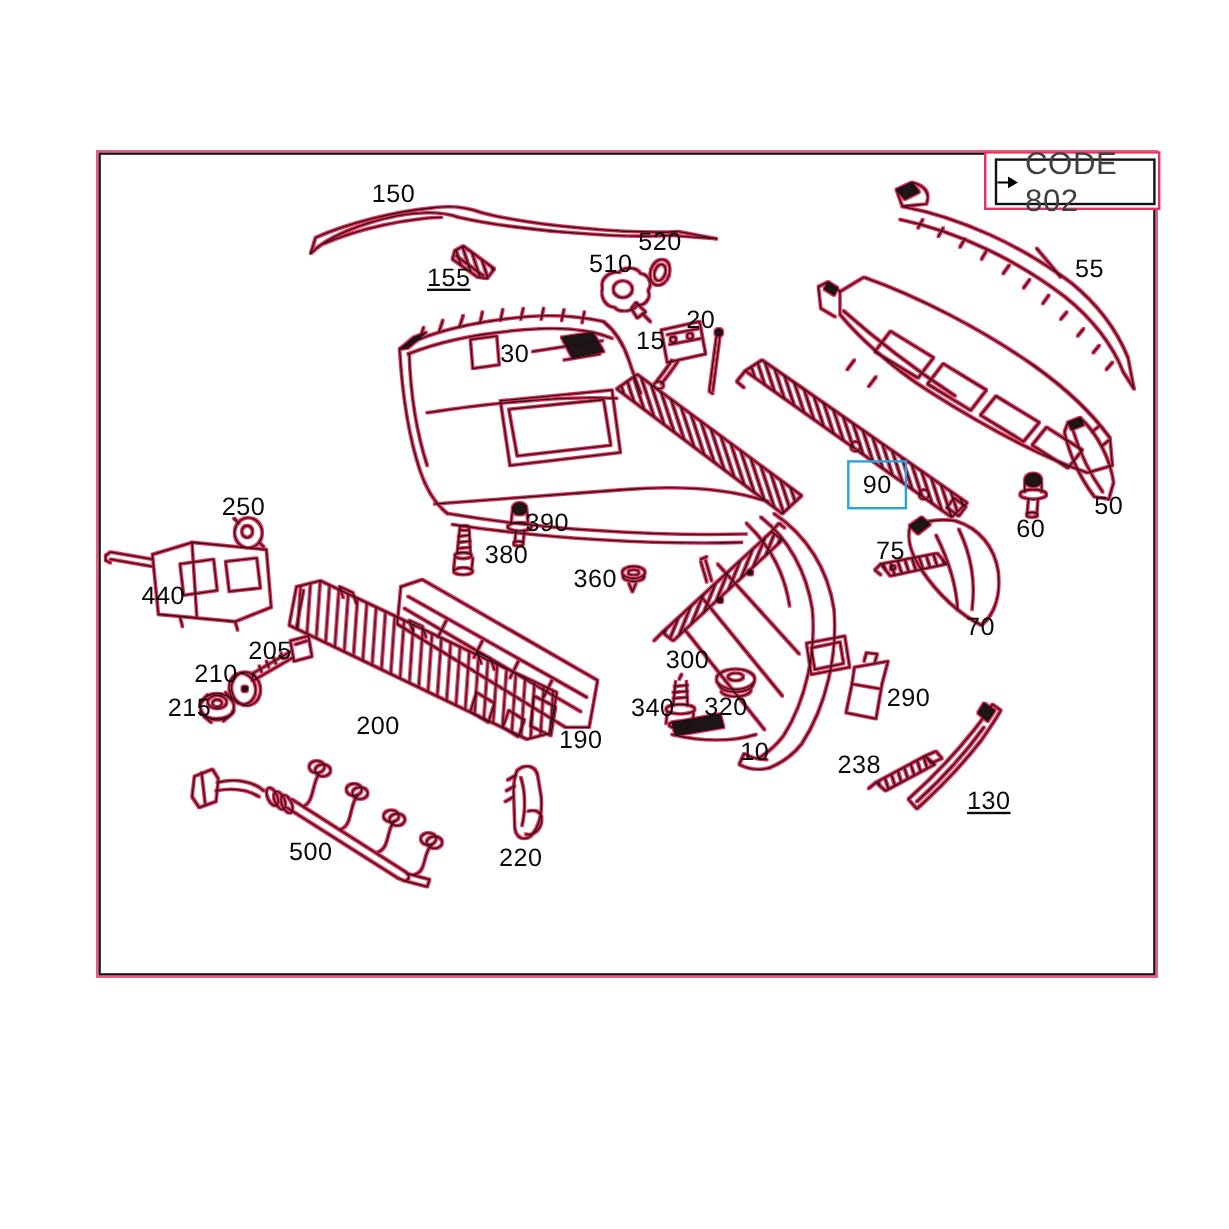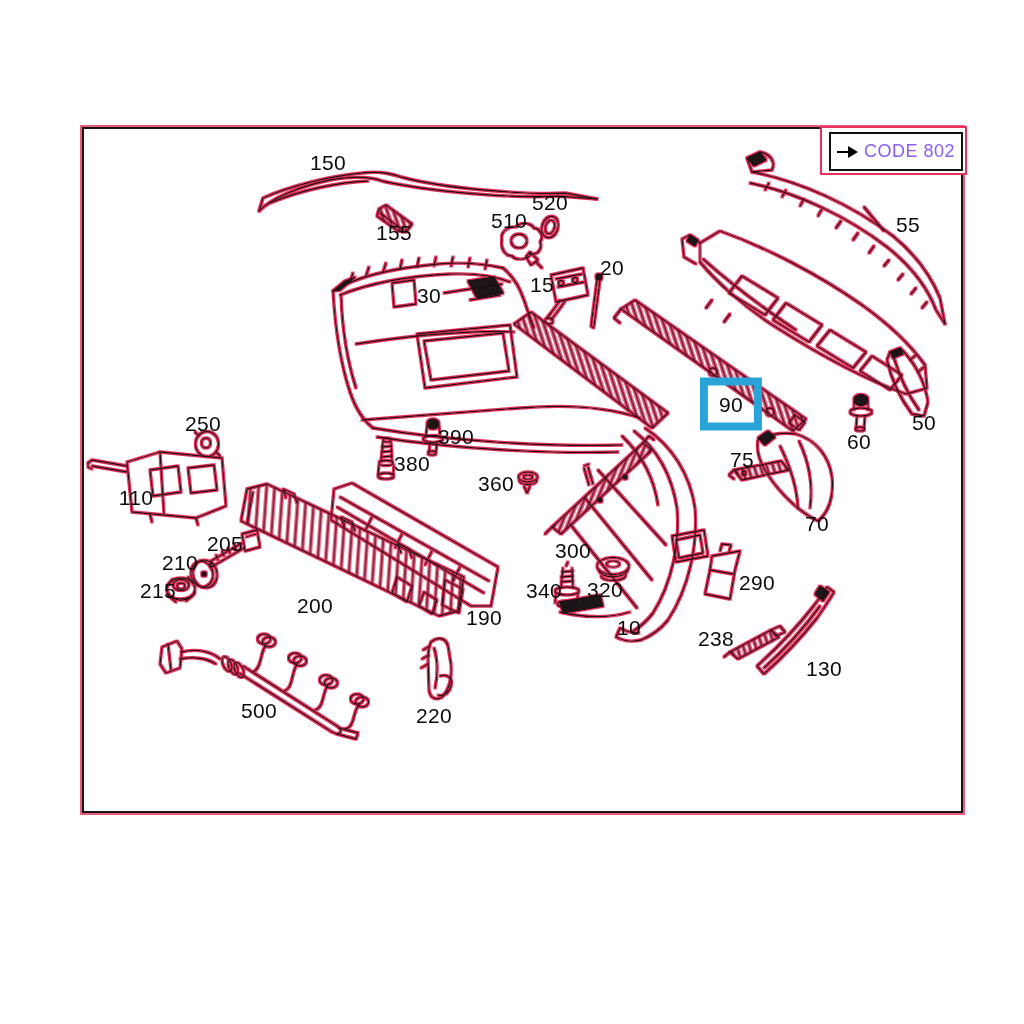--- a/index.html
+++ b/index.html
@@ -13,31 +13,31 @@
     background:transparent;box-sizing:border-box;z-index:1;
   }
   svg.art{position:absolute;left:0;top:0;z-index:2;pointer-events:none;}
   .labels{position:absolute;left:0;top:0;width:1024px;height:1024px;z-index:5;}
   .part-label{
     position:absolute;transform:translate(-50%,-50%);
     font-size:21px;line-height:1;color:#0b0b0b;letter-spacing:.4px;
     white-space:nowrap;cursor:pointer;
   }
   .part-label.highlighted{
-    border:8px solid #22c55e;padding:8px 11px;
+    border:2px solid #22c55e;padding:8px 11px;
   }
   .code-box-outer{
     position:absolute;left:820px;top:126px;width:147px;height:49px;
     border:2px solid #e6325c;background:#ffffff;box-sizing:border-box;z-index:6;
   }
   .code-box-inner{
     position:absolute;left:7px;top:4px;right:2px;bottom:2px;
     border:2px solid #101010;display:flex;align-items:center;justify-content:center;gap:5px;
   }
-  .code-text{font-size:18px;color:#8b5cf6;letter-spacing:.5px;}
+  .code-text{font-size:26px;color:#404040;letter-spacing:.5px;}
 </style>
 </head>
 <body>
 
 <div class="frame"></div>
 
 <svg class="art" width="1024" height="1024" viewBox="0 0 1024 1024">
   <defs>
     <filter id="fringe" x="-5%" y="-5%" width="110%" height="110%">
       <feMorphology in="SourceAlpha" operator="dilate" radius="0.9" result="d"></feMorphology>
@@ -345,44 +345,44 @@
     <svg width="22" height="14" viewBox="0 0 22 14">
       <line x1="0" y1="7" x2="13" y2="7" stroke="#000" stroke-width="2"></line>
       <polygon points="11,1 21,7 11,13" fill="#000"></polygon>
     </svg>
     <span class="code-text">CODE 802</span>
   </div>
 </div>
 
 <div class="labels">
     <div class="part-label" style="left: 328px; top: 162px;">150</div>
-    <div class="part-label" style="left: 394px; top: 232px;">155</div>
+    <div class="part-label" style="left: 374px; top: 232px; text-decoration: underline;">155</div>
     <div class="part-label" style="left: 509px; top: 220px;">510</div>
     <div class="part-label" style="left: 550px; top: 202px;">520</div>
     <div class="part-label" style="left: 542px; top: 284px;">15</div>
-    <div class="part-label" style="left: 612px; top: 267px;">20</div>
+    <div class="part-label" style="left: 584px; top: 267px;">20</div>
     <div class="part-label" style="left: 429px; top: 295px;">30</div>
     <div class="part-label" style="left: 908px; top: 224px;">55</div>
     <div class="part-label highlighted" style="left: 731px; top: 404px; border-color: rgb(42, 163, 217);">90</div>
     <div class="part-label" style="left: 859px; top: 441px;">60</div>
     <div class="part-label" style="left: 924px; top: 422px;">50</div>
     <div class="part-label" style="left: 203px; top: 423px;">250</div>
-    <div class="part-label" style="left: 136px; top: 497px;">110</div>
+    <div class="part-label" style="left: 136px; top: 497px;">440</div>
     <div class="part-label" style="left: 456px; top: 436px;">390</div>
-    <div class="part-label" style="left: 412px; top: 463px;">380</div>
+    <div class="part-label" style="left: 412px; top: 463px; padding-left: 20px;">380</div>
     <div class="part-label" style="left: 496px; top: 483px;">360</div>
     <div class="part-label" style="left: 742px; top: 459px;">75</div>
     <div class="part-label" style="left: 817px; top: 523px;">70</div>
     <div class="part-label" style="left: 225px; top: 543px;">205</div>
     <div class="part-label" style="left: 180px; top: 562px;">210</div>
     <div class="part-label" style="left: 158px; top: 590px;">215</div>
     <div class="part-label" style="left: 315px; top: 605px;">200</div>
     <div class="part-label" style="left: 573px; top: 519px; margin-top: 31px;">300</div>
     <div class="part-label" style="left: 544px; top: 590px;">340</div>
     <div class="part-label" style="left: 605px; top: 589px;">320</div>
     <div class="part-label" style="left: 757px; top: 582px;">290</div>
     <div class="part-label" style="left: 629px; top: 627px;">10</div>
     <div class="part-label" style="left: 716px; top: 638px;">238</div>
-    <div class="part-label" style="left: 824px; top: 668px;">130</div>
+    <div class="part-label" style="left: 824px; top: 668px; text-decoration: underline;">130</div>
     <div class="part-label" style="left: 484px; top: 617px;">190</div>
     <div class="part-label" style="left: 434px; top: 715px;">220</div>
     <div class="part-label" style="left: 259px; top: 710px;">500</div>
   </div>
 
 </body></html>

